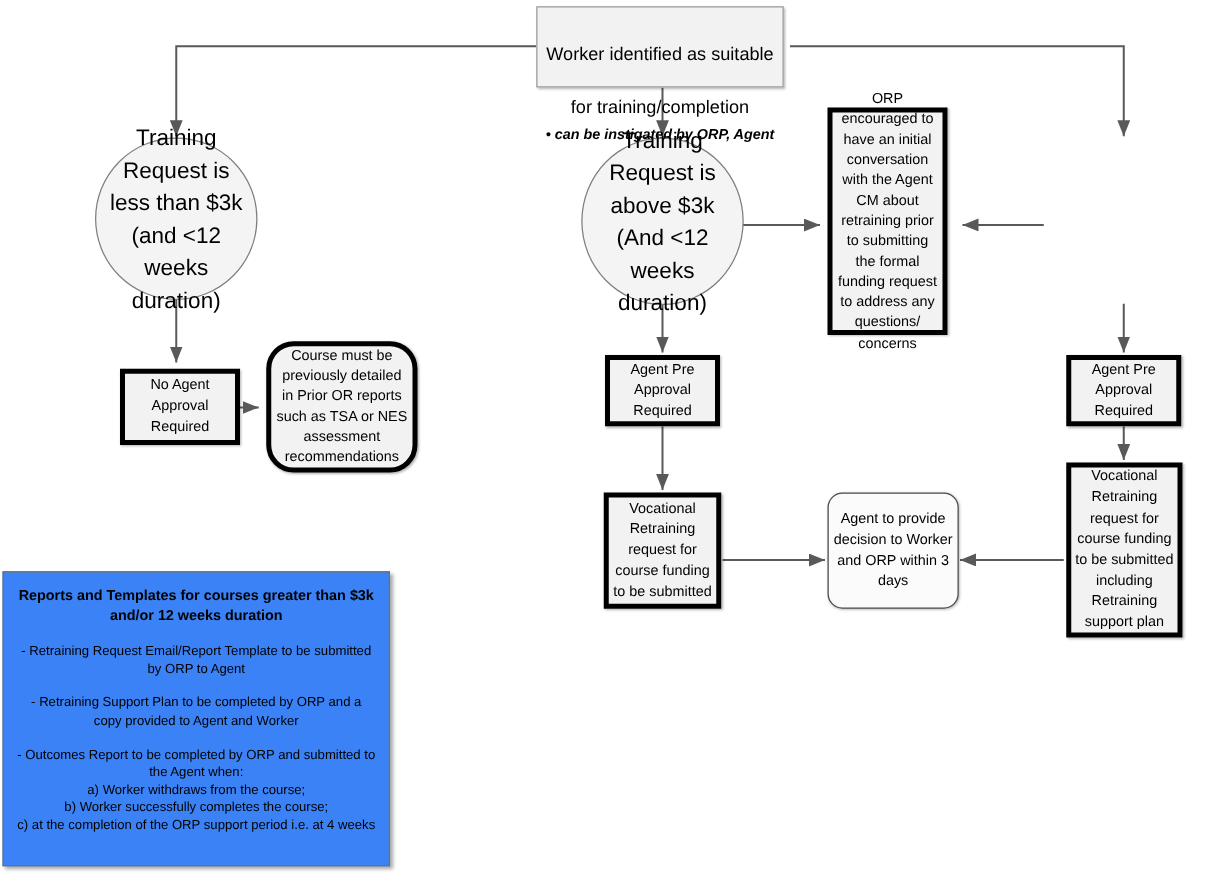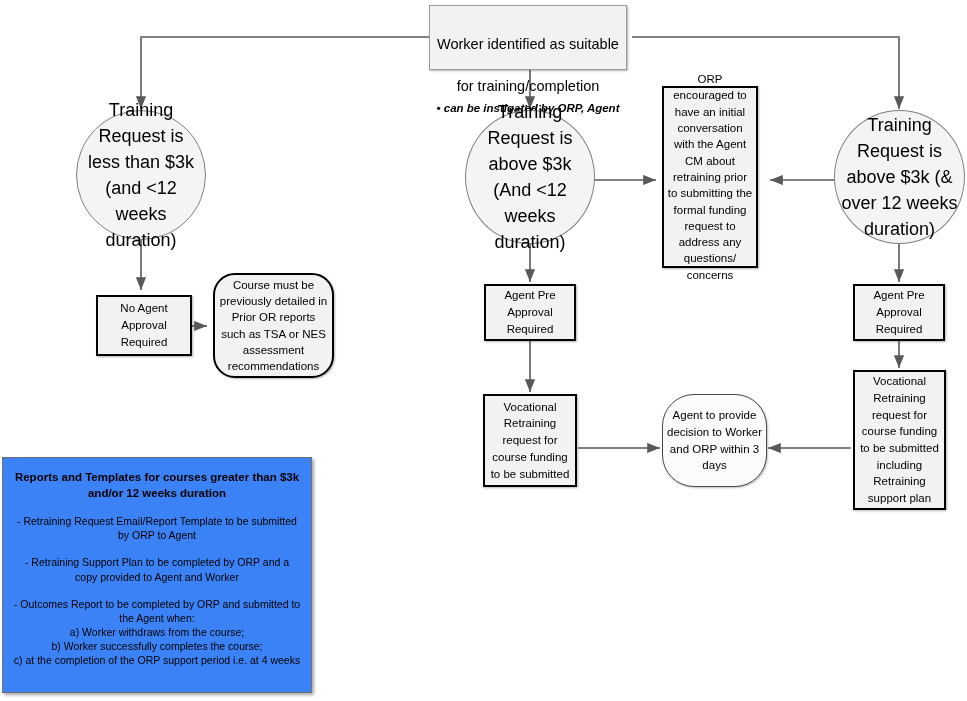--- a/index.html
+++ b/index.html
@@ -27,41 +27,41 @@
     pointer-events: none;
   }
   .node {
     position: absolute;
     box-sizing: border-box;
     display: flex;
     align-items: center;
     justify-content: center;
     text-align: center;
     background: #f2f2f2;
-    border: 2px solid #000000;
+    border: 4px solid #000000;
     color: #000;
   }
   .node .txt {
     display: block;
     width: 100%;
     padding: 0 3px;
     box-sizing: border-box;
     white-space: pre-line;
   }
   .rect {
     box-shadow: 1px 1px 2px rgba(0,0,0,0.30);
   }
   .circle {
     border-radius: 50%;
     background: #f4f4f4;
     border: 1px solid #7f7f7f;
     box-shadow: none;
   }
   .rounded {
-    border-radius: 32px;
+    border-radius: 12px;
     background: #fbfbfb;
     border: 1px solid #4a4a4a;
     box-shadow: 1px 1px 2px rgba(0,0,0,0.25);
   }
   .topbox {
     background: #f2f2f2;
     border: 1px solid #9a9a9a;
     align-items: flex-start;
     padding-top: 7px;
   }
@@ -155,23 +155,20 @@
   </div>
 
   <div class="node circle c-big" style="left:76px; top:110px; width:130px; height:130px;">
     <span class="txt">Training Request is less than $3k (and &lt;12 weeks duration)</span>
   </div>
 
   <div class="node circle c-big" style="left:465px; top:110px; width:130px; height:134px;">
     <span class="txt">Training Request is above $3k (And &lt;12 weeks duration)</span>
   </div>
 
-  <div class="node circle c-big" style="left:834px; top:110px; width:131px; height:134px;">
-    <span class="txt">Training Request is above $3k (&amp; over 12 weeks duration)</span>
-  </div>
 
   <div class="node rect c-orp" style="left:662px; top:86px; width:96px; height:182px;">
     <span class="txt">ORP encouraged to have an initial conversation with the Agent CM about retraining prior to submitting the formal funding request to address any questions/ concerns</span>
   </div>
 
   <div class="node rect c-small" style="left:96px; top:295px; width:96px; height:61px;">
     <span class="txt">No Agent Approval Required</span>
   </div>
 
   <div class="node rect c-course" style="left:213px; top:273px; width:121px; height:105px;">

